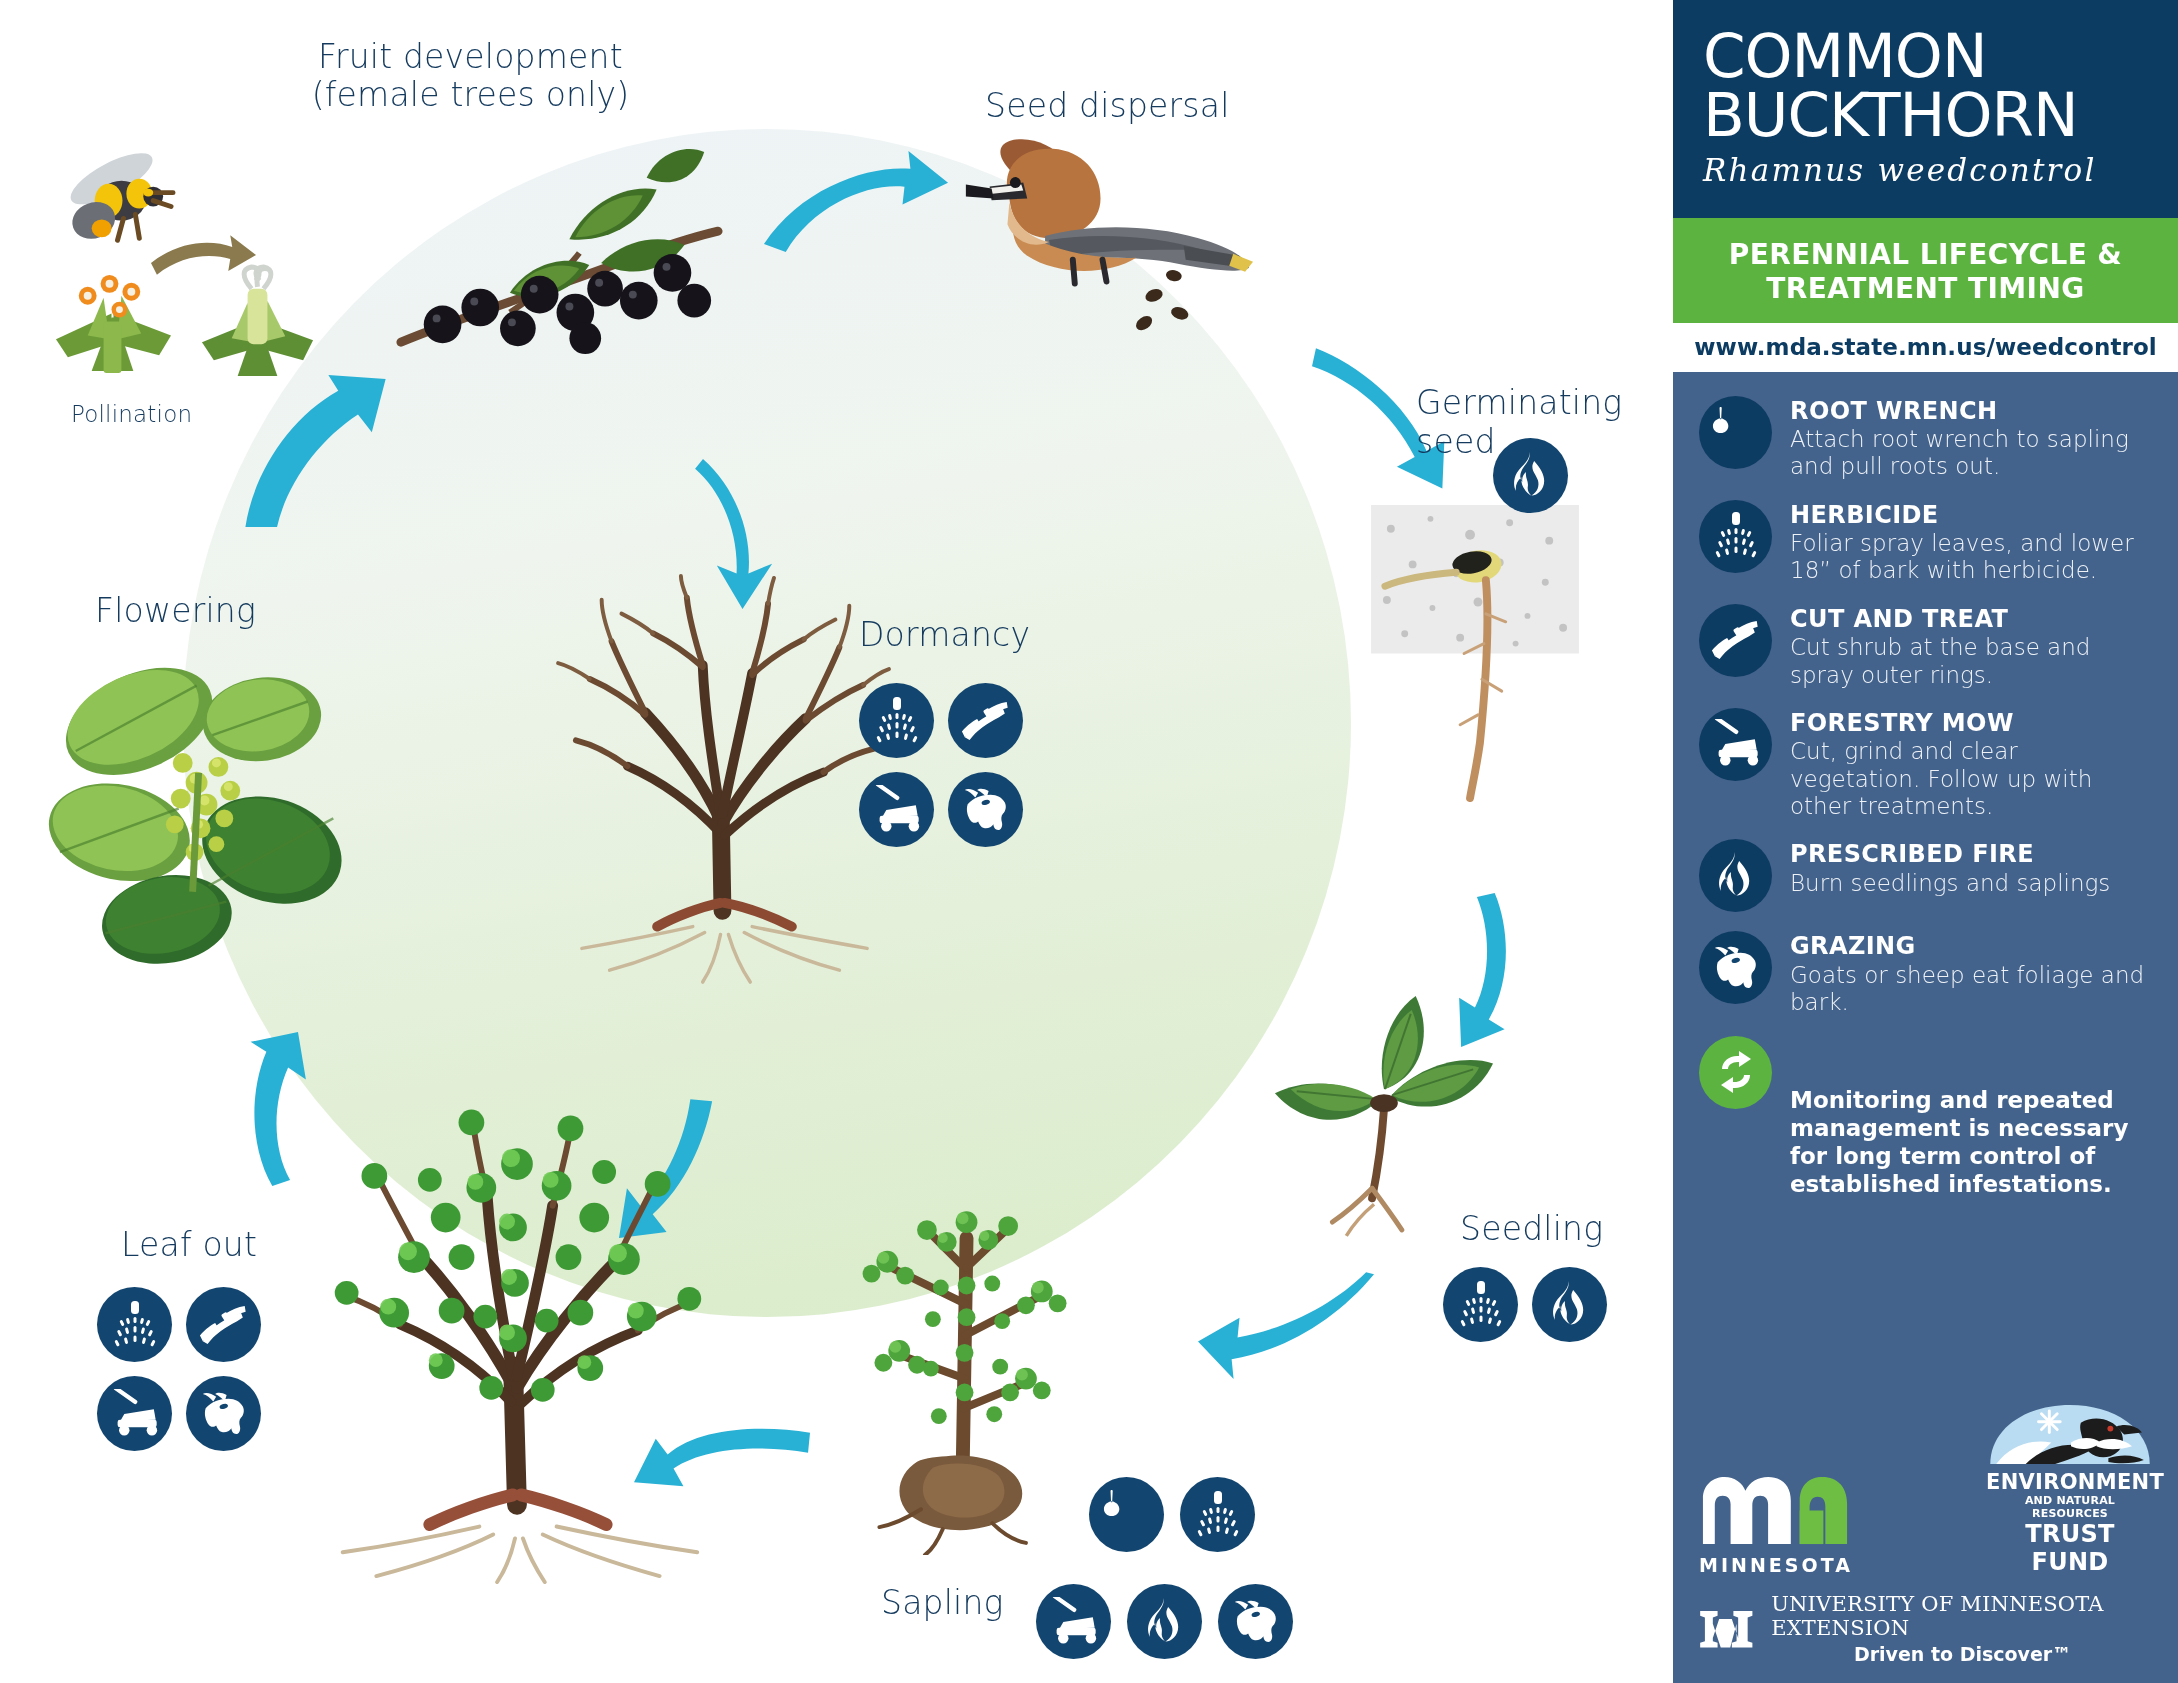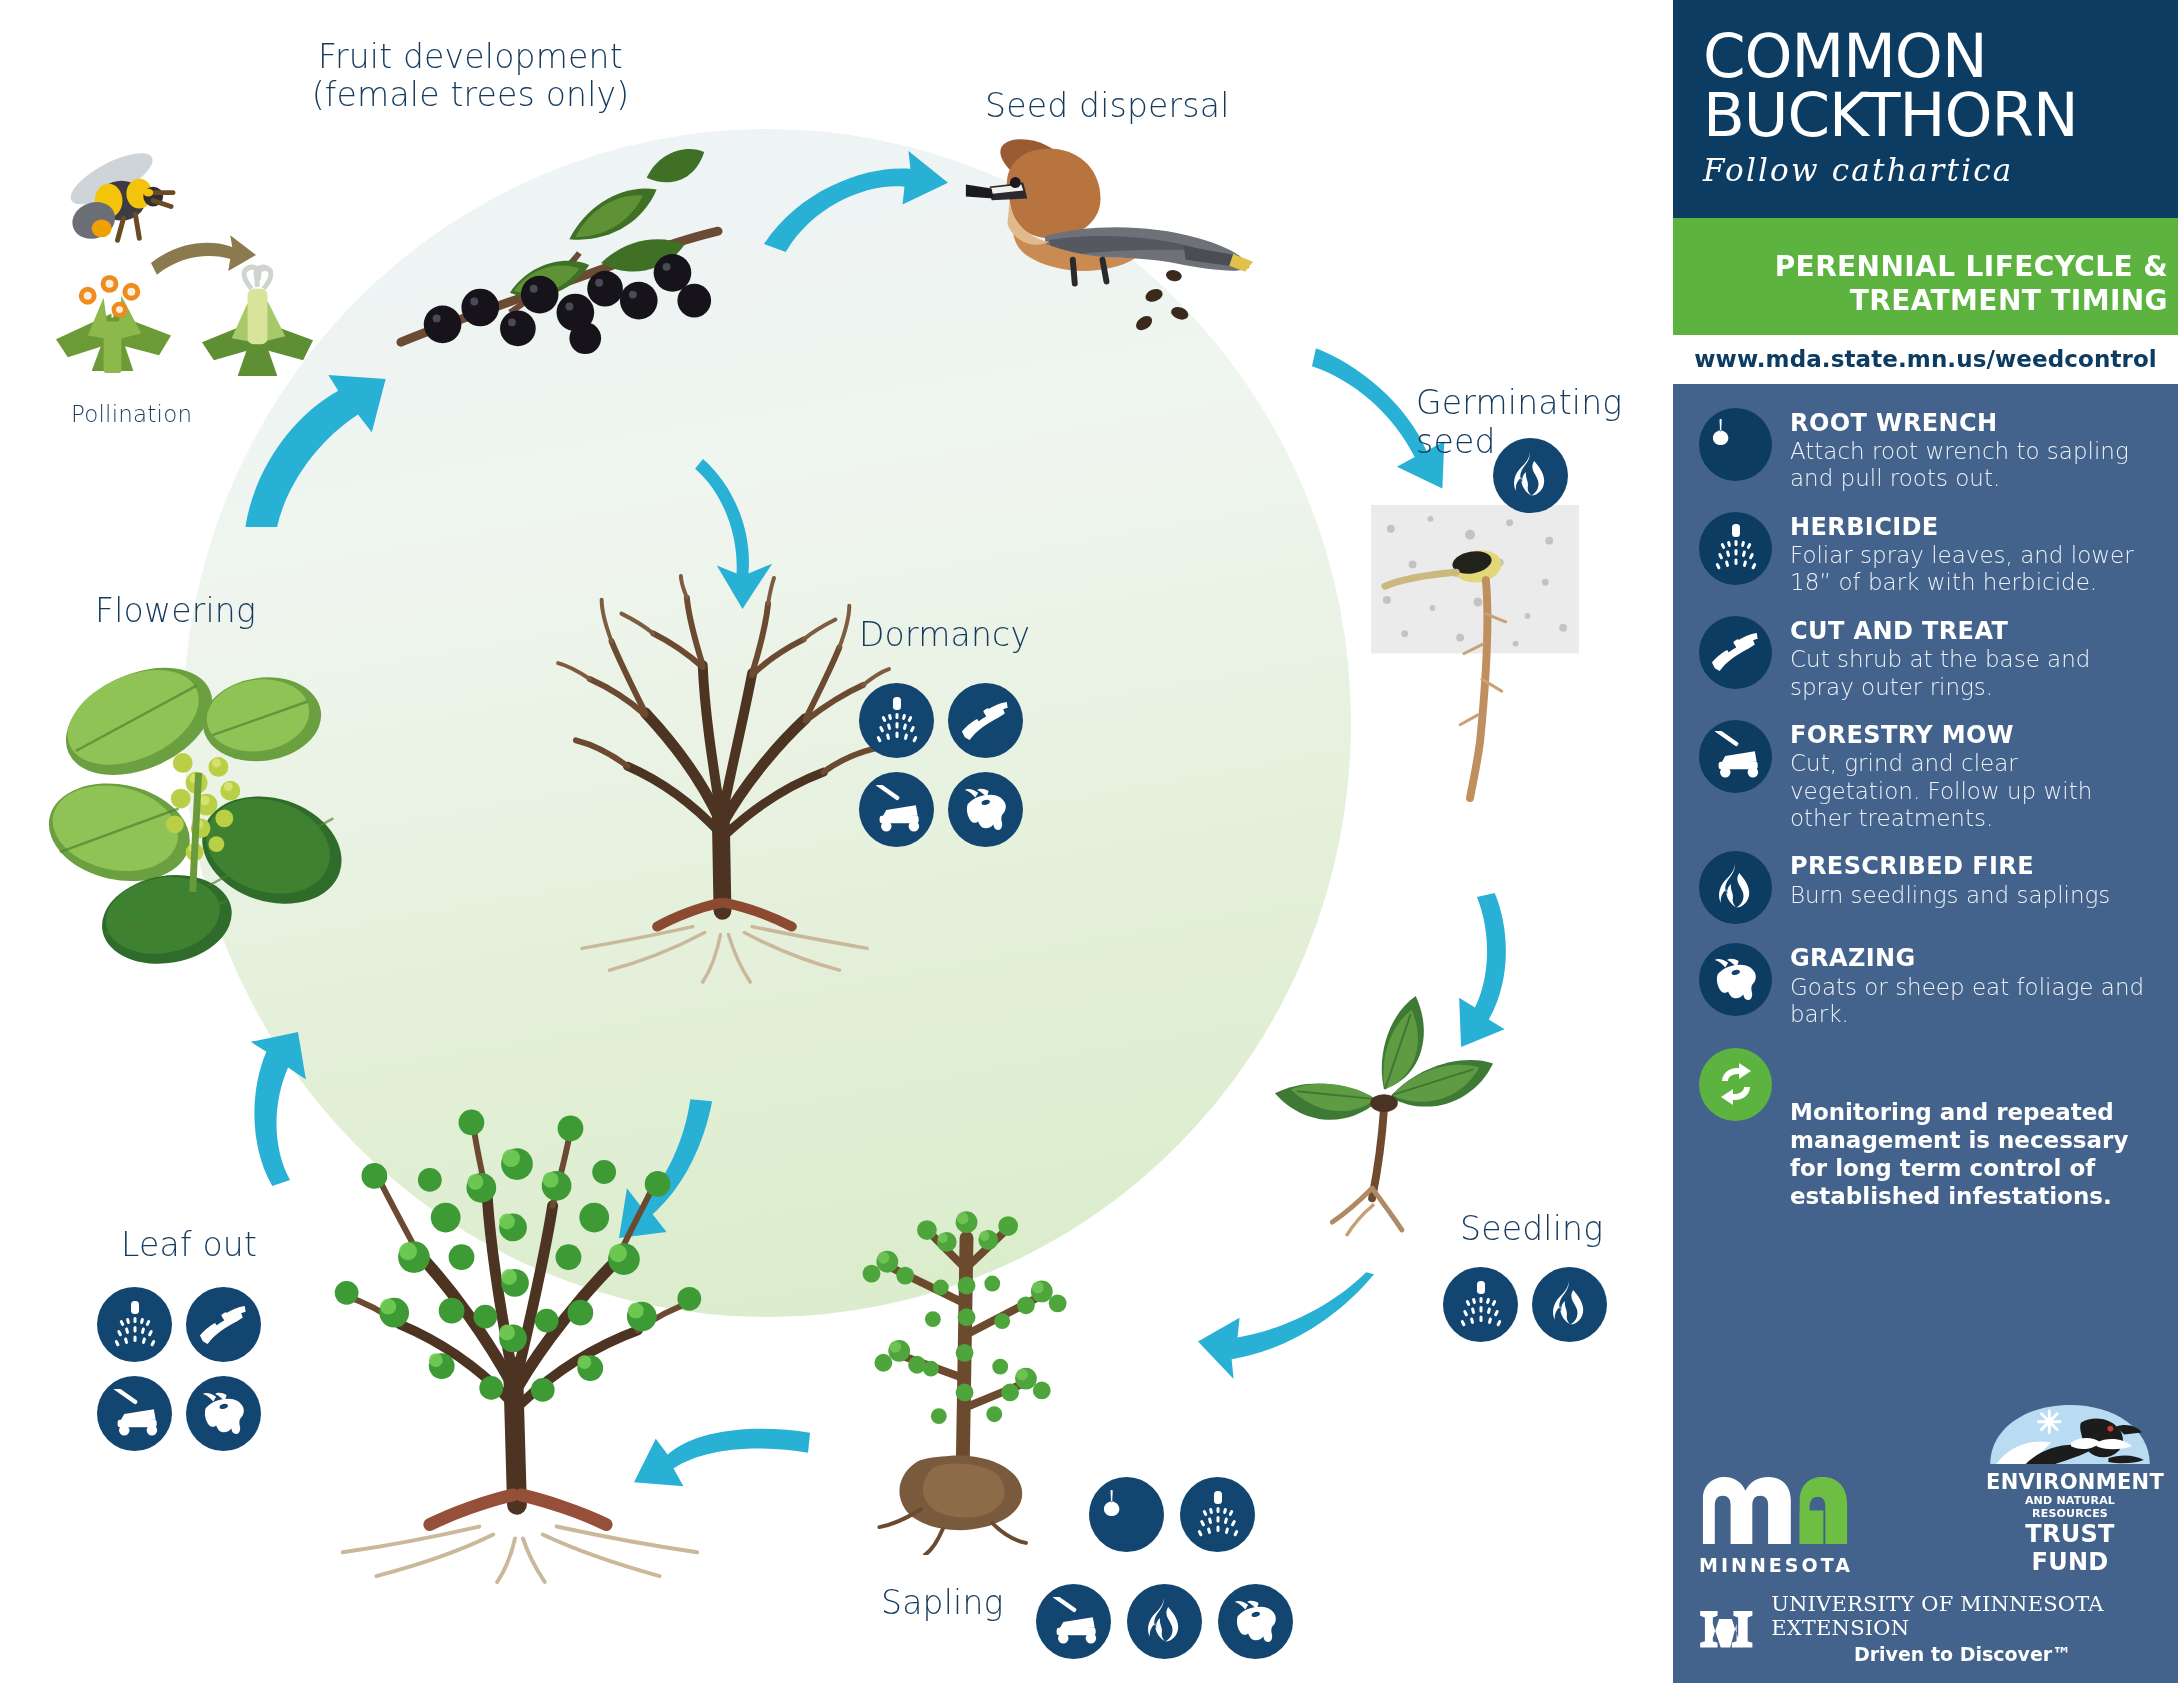--- a/index.html
+++ b/index.html
@@ -52,24 +52,24 @@
   #title-block h1 {
     color: #fff; font-family: "DejaVu Sans", sans-serif;
     font-weight: normal; font-size: 61px; line-height: .97;
     letter-spacing: -1px; text-transform: uppercase;
   }
   #sci-name {
     color: #fff; font-family: "DejaVu Serif", serif; font-style: italic;
     font-size: 31px; letter-spacing: 2.2px; margin-top: 8px;
   }
   #subtitle-band {
-    background: #5cb340; color: #fff; text-align: right;
+    background: #5cb340; color: #fff; text-align: center;
     font-family: "DejaVu Sans", sans-serif; font-weight: bold;
     font-size: 28px; line-height: 1.22; letter-spacing: 0.4px;
-    padding: 32px 10px 16px 10px;
+    padding: 20px 10px 16px 10px;
   }
   #url-band {
     background: #ffffff; color: #0d3c63; text-align: center;
     font-family: "DejaVu Sans", sans-serif; font-weight: bold;
     font-size: 23px; letter-spacing: 0.1px; padding: 11px 4px 12px 4px;
   }
 
   #legend { padding: 24px 26px 0 26px; }
   .legend-row { display: flex; align-items: flex-start; margin-bottom: 19px; }
   .legend-row .icon-wrap { flex: 0 0 81px; }
@@ -763,21 +763,21 @@
 
   </div>
 
   <div id="sidebar">
 
     <div id="title-block">
       <h1>
         <span>COMMON</span><br>
         <span>BUCKTHORN</span>
       </h1>
-      <div id="sci-name">Follow cathartica</div>
+      <div id="sci-name">Rhamnus weedcontrol</div>
     </div>
 
     <div id="subtitle-band" style="white-space:pre-line;">PERENNIAL LIFECYCLE &amp;
 TREATMENT TIMING</div>
 
     <div id="url-band">www.mda.state.mn.us/weedcontrol</div>
 
     <div id="legend">
 
       <div class="legend-row">

